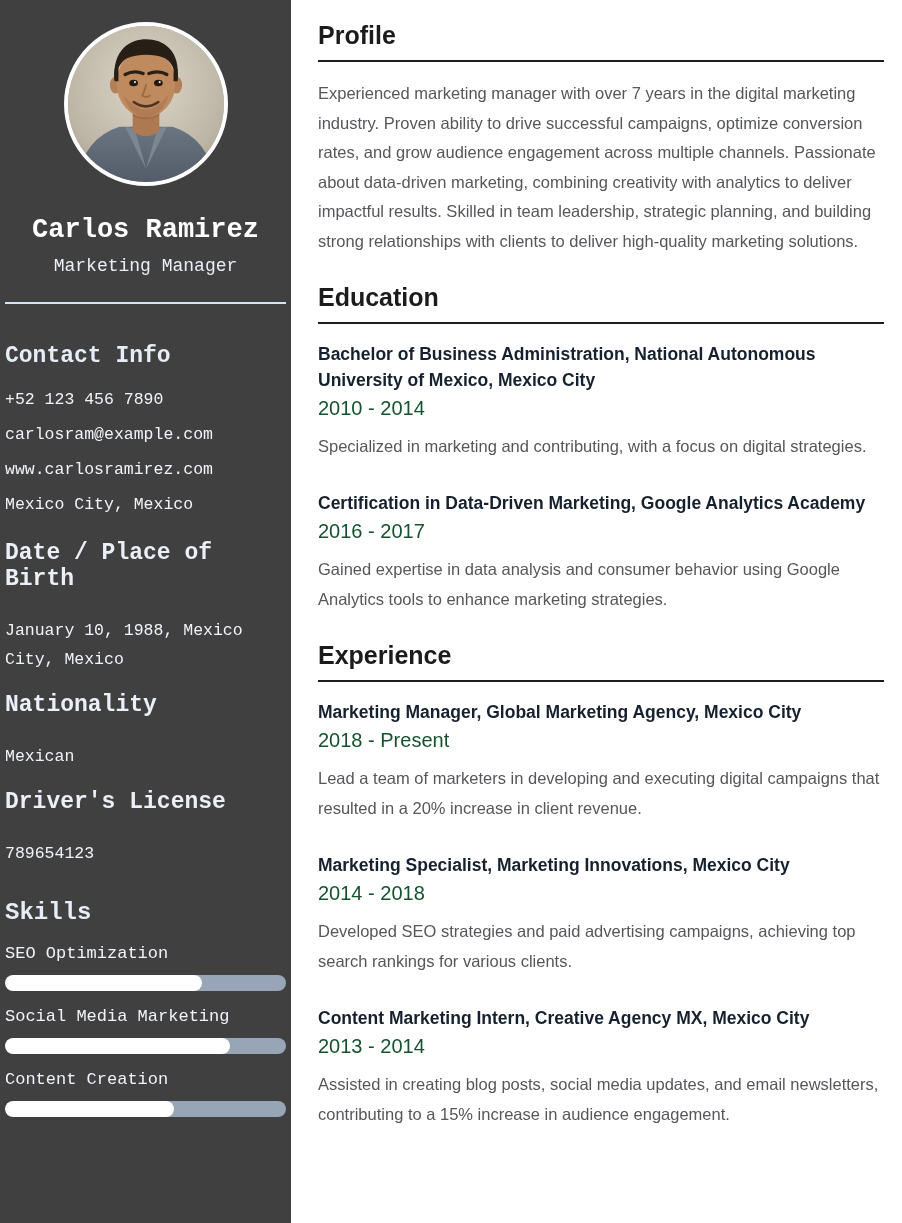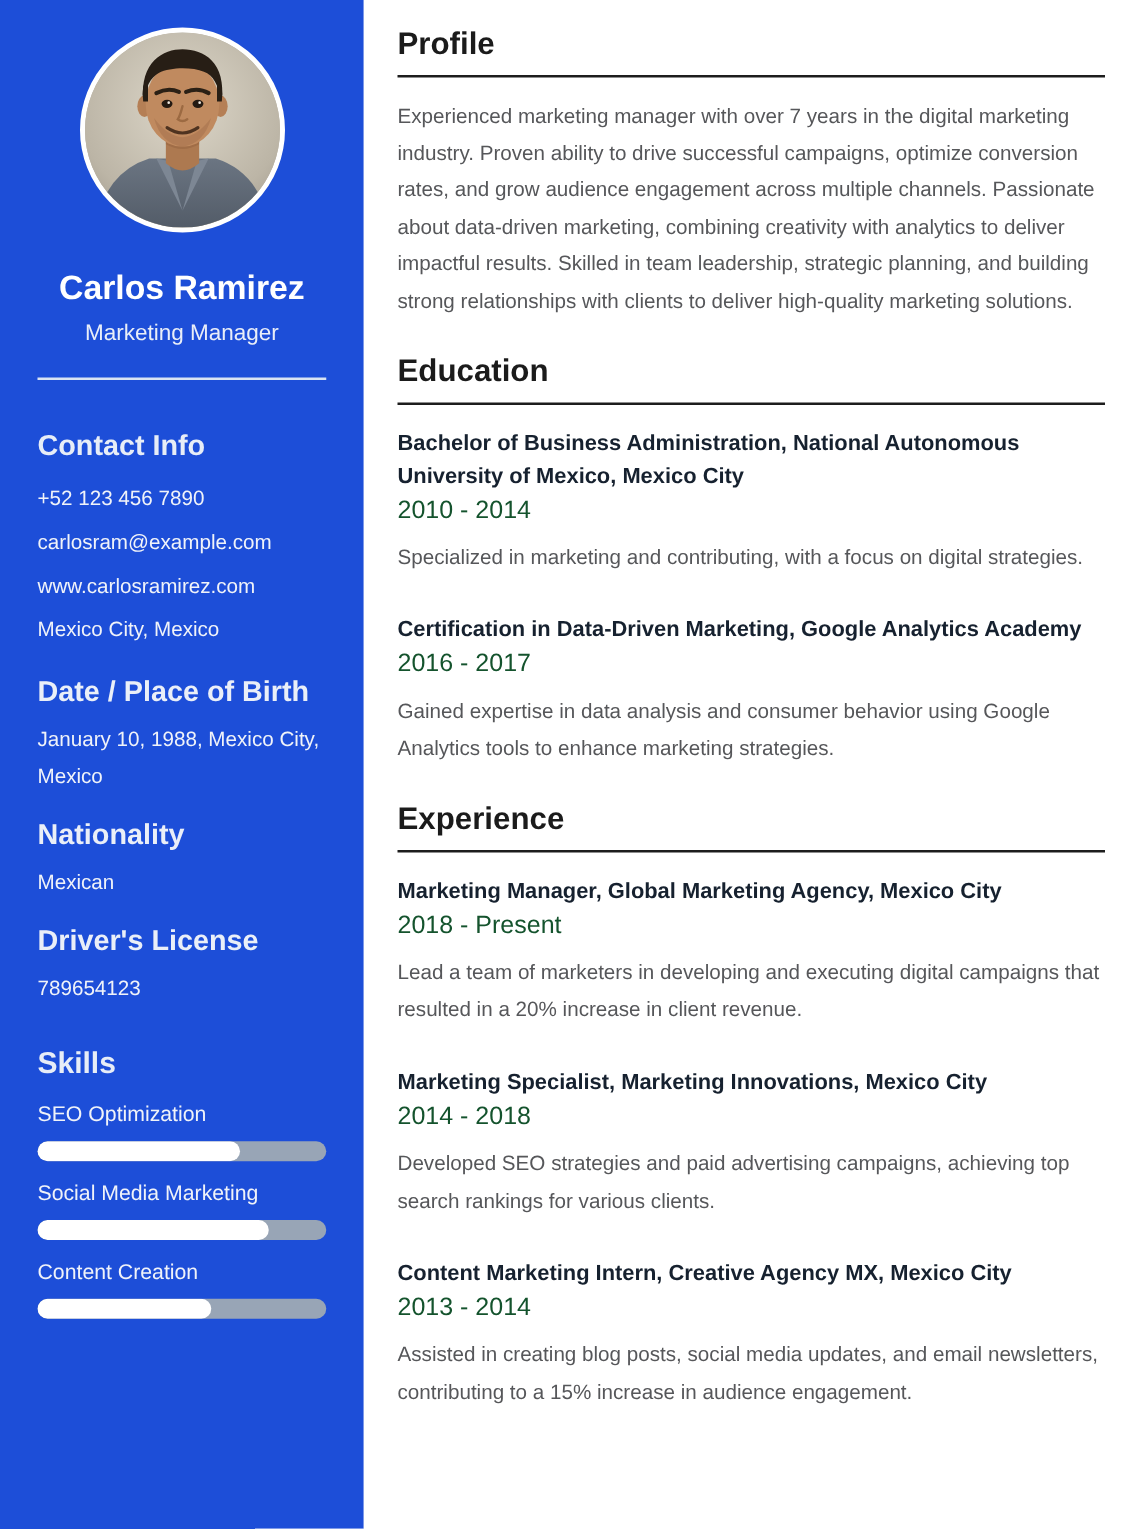--- a/index.html
+++ b/index.html
@@ -1,34 +1,34 @@
 <!DOCTYPE html>
 <html><head>
 <meta charset="utf-8">
 <style>
   * { margin:0; padding:0; box-sizing:border-box; }
   html,body { width:902px; height:1223px; overflow:hidden; }
   body { font-family:"Liberation Sans", sans-serif; background:#ffffff; }
   .page { display:flex; width:902px; height:1223px; }
 
   
-  .sidebar { width:291px; min-width:291px; height:100%; background:#1d4ed8; color:#f2f5fa; padding:0 30px; }
+  .sidebar { width:291px; min-width:291px; height:100%; background:#404040; color:#f2f5fa; padding:0 5px;font-family:Liberation Mono, monospace; }
   .photo-ring { width:164px; height:164px; border-radius:50%; border:4px solid #ffffff;
                 margin:22px auto 0; overflow:hidden; background:#b8b1a2; }
   .photo-ring svg { display:block; width:100%; height:100%; }
   .side-name { margin-top:28px; text-align:center; font-size:27px; font-weight:bold; color:#ffffff; line-height:32px; }
   .side-title { margin-top:9px; text-align:center; font-size:18px; color:#e9eef8; line-height:22px; }
   .side-divider { margin-top:25px; height:2px; background:#d9e3f2; border:none; }
 
   .side-h2 { margin-top:38px; font-size:23px; font-weight:bold; color:#e7edf7; line-height:28px; }
   .contact-list { margin-top:12px; list-style:none; }
   .contact-list li { font-size:16.5px; line-height:35px; color:#f0f3f9; font-weight:400; }
 
   .side-h3 { margin-top:18px; font-size:23px; font-weight:bold; color:#eaeff8; line-height:26px; }
-  .side-val { margin-top:12px; font-size:16.5px; line-height:29px; color:#f0f3f9; }
+  .side-val { margin-top:24px; font-size:16.5px; line-height:29px; color:#f0f3f9; }
 
   .skills-h2 { margin-top:30px; font-size:24px; font-weight:bold; color:#e7edf7; line-height:30px; }
   .skill-item { margin-top:13px; }
   .skill-label { font-size:17px; line-height:25px; color:#f0f3f9; }
   .skill-track { margin-top:9px; height:16px; border-radius:8px; background:#98a5b6; overflow:hidden; }
   .skill-fill { height:100%; background:#ffffff; border-radius:8px; }
 
   
   .main { flex:1; background:#ffffff; padding:20px 18px 0 27px; }
   .section-h { font-size:25px; font-weight:600; color:#1b1b1b; line-height:30px; }

